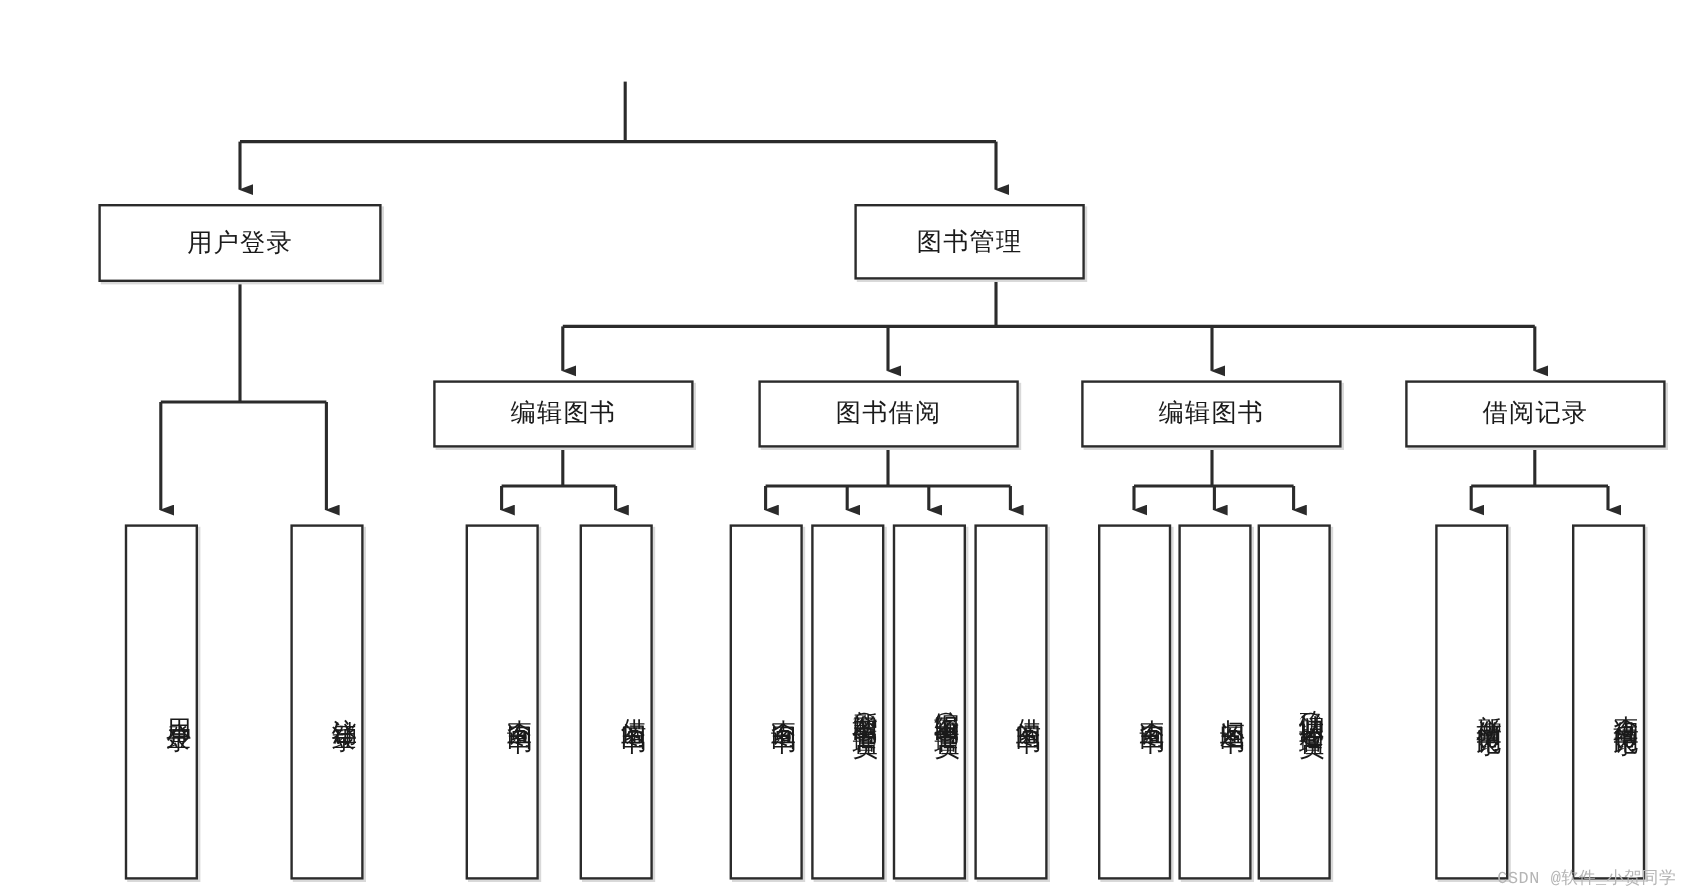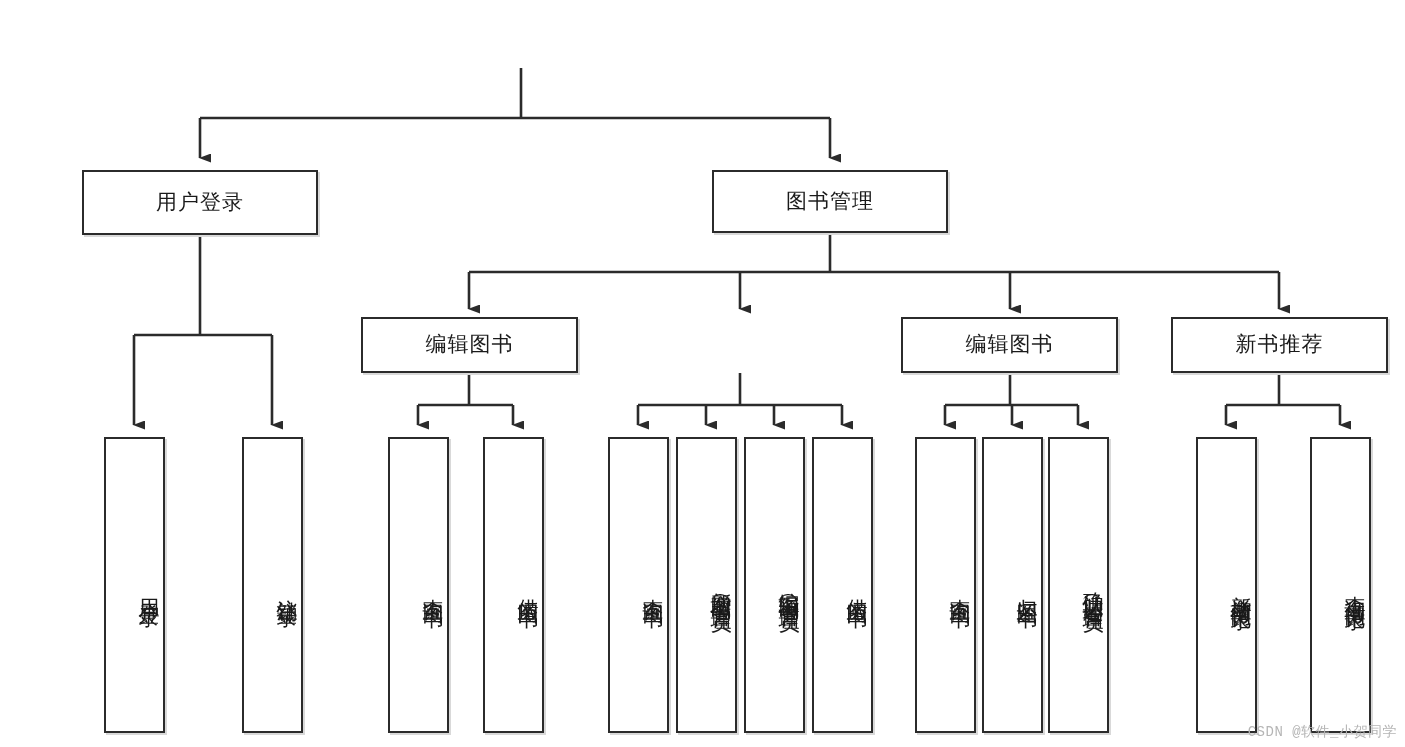--- a/index.html
+++ b/index.html
@@ -120,32 +120,35 @@
       <path d="M1226,405 L1340,405"></path>
       <path d="M1226,405 L1226,425" marker-end="url(#arw)"></path>
       <path d="M1340,405 L1340,425" marker-end="url(#arw)"></path>
     </g>
   </svg>
 
 
   <div class="node horiz" style="left:82px; top:170px; width:236px; height:65px;">
     <span class="label">用户登录</span>
   </div>
-  <div class="node horiz" style="left:712px; top:170px; width:236px; height:63px;">
+  <div class="node horiz" style="left:712px; top:170px; width:192px; height:63px;">
     <span class="label">图书管理</span>
   </div>
 
   <div class="node horiz" style="left:361px; top:317px; width:217px; height:56px;">
     <span class="label">编辑图书</span>
   </div>
+  <div class="node horiz" style="left:632px; top:317px; width:217px; height:56px;">
+    <span class="label">图书借阅</span>
+  </div>
   <div class="node horiz" style="left:901px; top:317px; width:217px; height:56px;">
     <span class="label">编辑图书</span>
   </div>
   <div class="node horiz" style="left:1171px; top:317px; width:217px; height:56px;">
-    <span class="label">新书推荐</span>
+    <span class="label">借阅记录</span>
   </div>
 
   <div class="node vert" style="left:104px; top:437px; width:61px; height:296px;">
     <span class="label">用户登录</span>
   </div>
   <div class="node vert" style="left:242px; top:437px; width:61px; height:296px;">
     <span class="label">注销登录</span>
   </div>
 
   <div class="node vert" style="left:388px; top:437px; width:61px; height:296px;">

